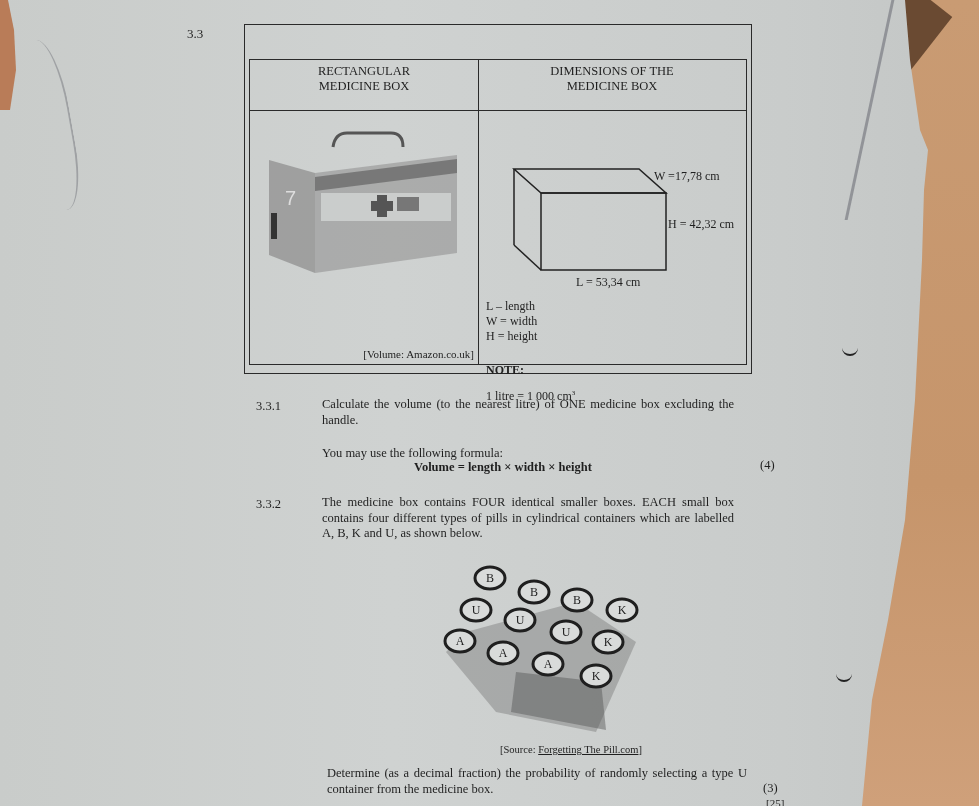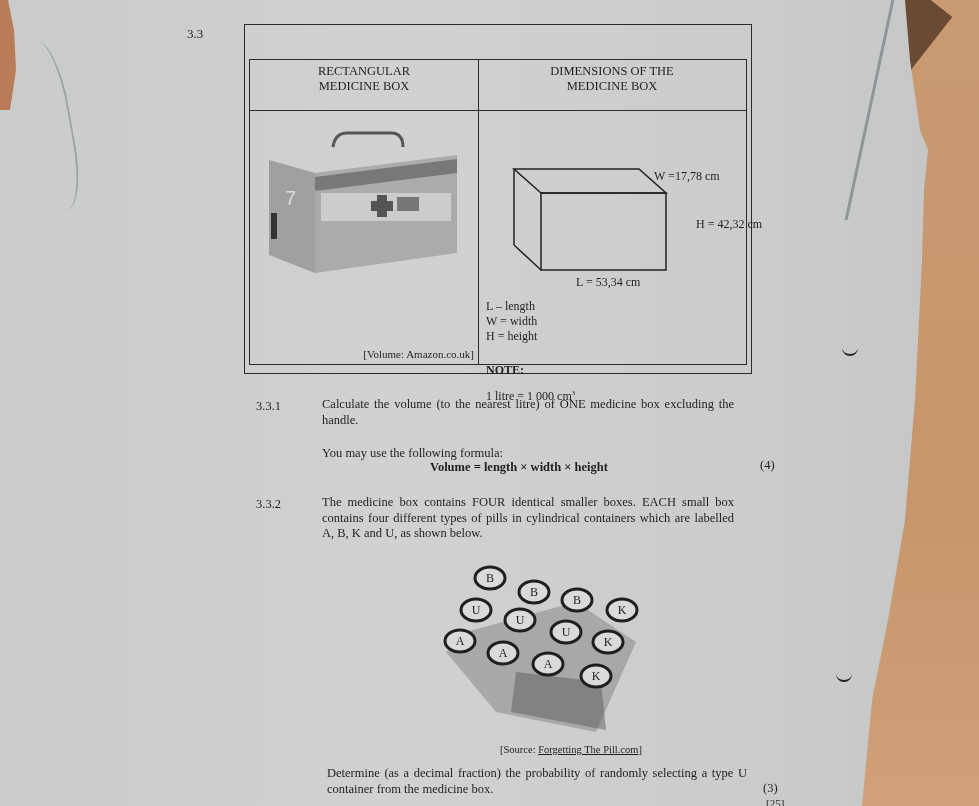--- a/index.html
+++ b/index.html
@@ -104,21 +104,21 @@
     <div class="cell-right">
       <svg width="256" height="130" style="position:absolute;left:0;top:0;">
         <g fill="none" stroke="#222" stroke-width="1.5">
           <polygon points="28,16 153,16 180,40 55,40"></polygon>
           <line x1="28" y1="16" x2="28" y2="92"></line>
           <line x1="28" y1="92" x2="55" y2="117"></line>
           <rect x="55" y="40" width="125" height="77"></rect>
         </g>
       </svg>
       <div class="dim-label" style="left:168px; top:16px;">W =17,78 cm</div>
-      <div class="dim-label" style="left:182px; top:64px;padding-left:28px;">H = 42,32 cm</div>
+      <div class="dim-label" style="left:182px; top:64px;">H = 42,32 cm</div>
       <div class="dim-label" style="left:90px; top:122px;">L = 53,34 cm</div>
 
       <div class="legend-line" style="top:146px;">L – length</div>
       <div class="legend-line" style="top:161px;">W = width</div>
       <div class="legend-line" style="top:176px;">H = height</div>
       <div class="note-label">NOTE:</div>
       <div class="note-val"><span>1 litre = 1 000 cm</span><sup>3</sup></div>
     </div>
   </div>
 </div>
@@ -132,21 +132,21 @@
   <rect x="122" y="80" width="10" height="22" fill="#555"></rect>
   <rect x="116" y="86" width="22" height="10" fill="#555"></rect>
   <rect x="142" y="82" width="22" height="14" fill="#777"></rect>
   <text x="30" y="90" font-size="20" fill="#ddd" font-family="Liberation Sans, sans-serif">7</text>
   <rect x="16" y="98" width="6" height="26" fill="#333"></rect>
 </svg>
 
 <div class="sub-num" style="left:256px; top:399px;">3.3.1</div>
 <div class="para" style="left:322px; top:397px; width:412px;">Calculate the volume (to the nearest litre) of ONE medicine box excluding the handle.</div>
 <div class="para" style="left:322px; top:446px;">You may use the following formula:</div>
-<div class="formula" style="left:430px; top:460px;">Volume = length × width × height</div>
+<div class="formula" style="left:414px; top:460px;">Volume = length × width × height</div>
 <div class="marks" style="left:760px; top:458px;">(4)</div>
 
 <div class="sub-num" style="left:256px; top:497px;">3.3.2</div>
 <div class="para" style="left:322px; top:495px; width:412px;">The medicine box contains FOUR identical smaller boxes. EACH small box contains four different types of pills in cylindrical containers which are labelled A, B, K and U, as shown below.</div>
 
 <svg class="pill-img" viewBox="0 0 210 175">
   <polygon points="30,70 140,40 200,80 160,170 60,150 10,90" fill="#7a7a7a" opacity="0.45"></polygon>
   <polygon points="80,110 165,120 170,168 75,150" fill="#555" opacity="0.45"></polygon>
   <g fill="#d9dbda" stroke="#1f1f1f" stroke-width="3" font-family="Liberation Serif, serif" font-size="12" text-anchor="middle">
     <ellipse cx="54" cy="16" rx="15" ry="11"></ellipse>

